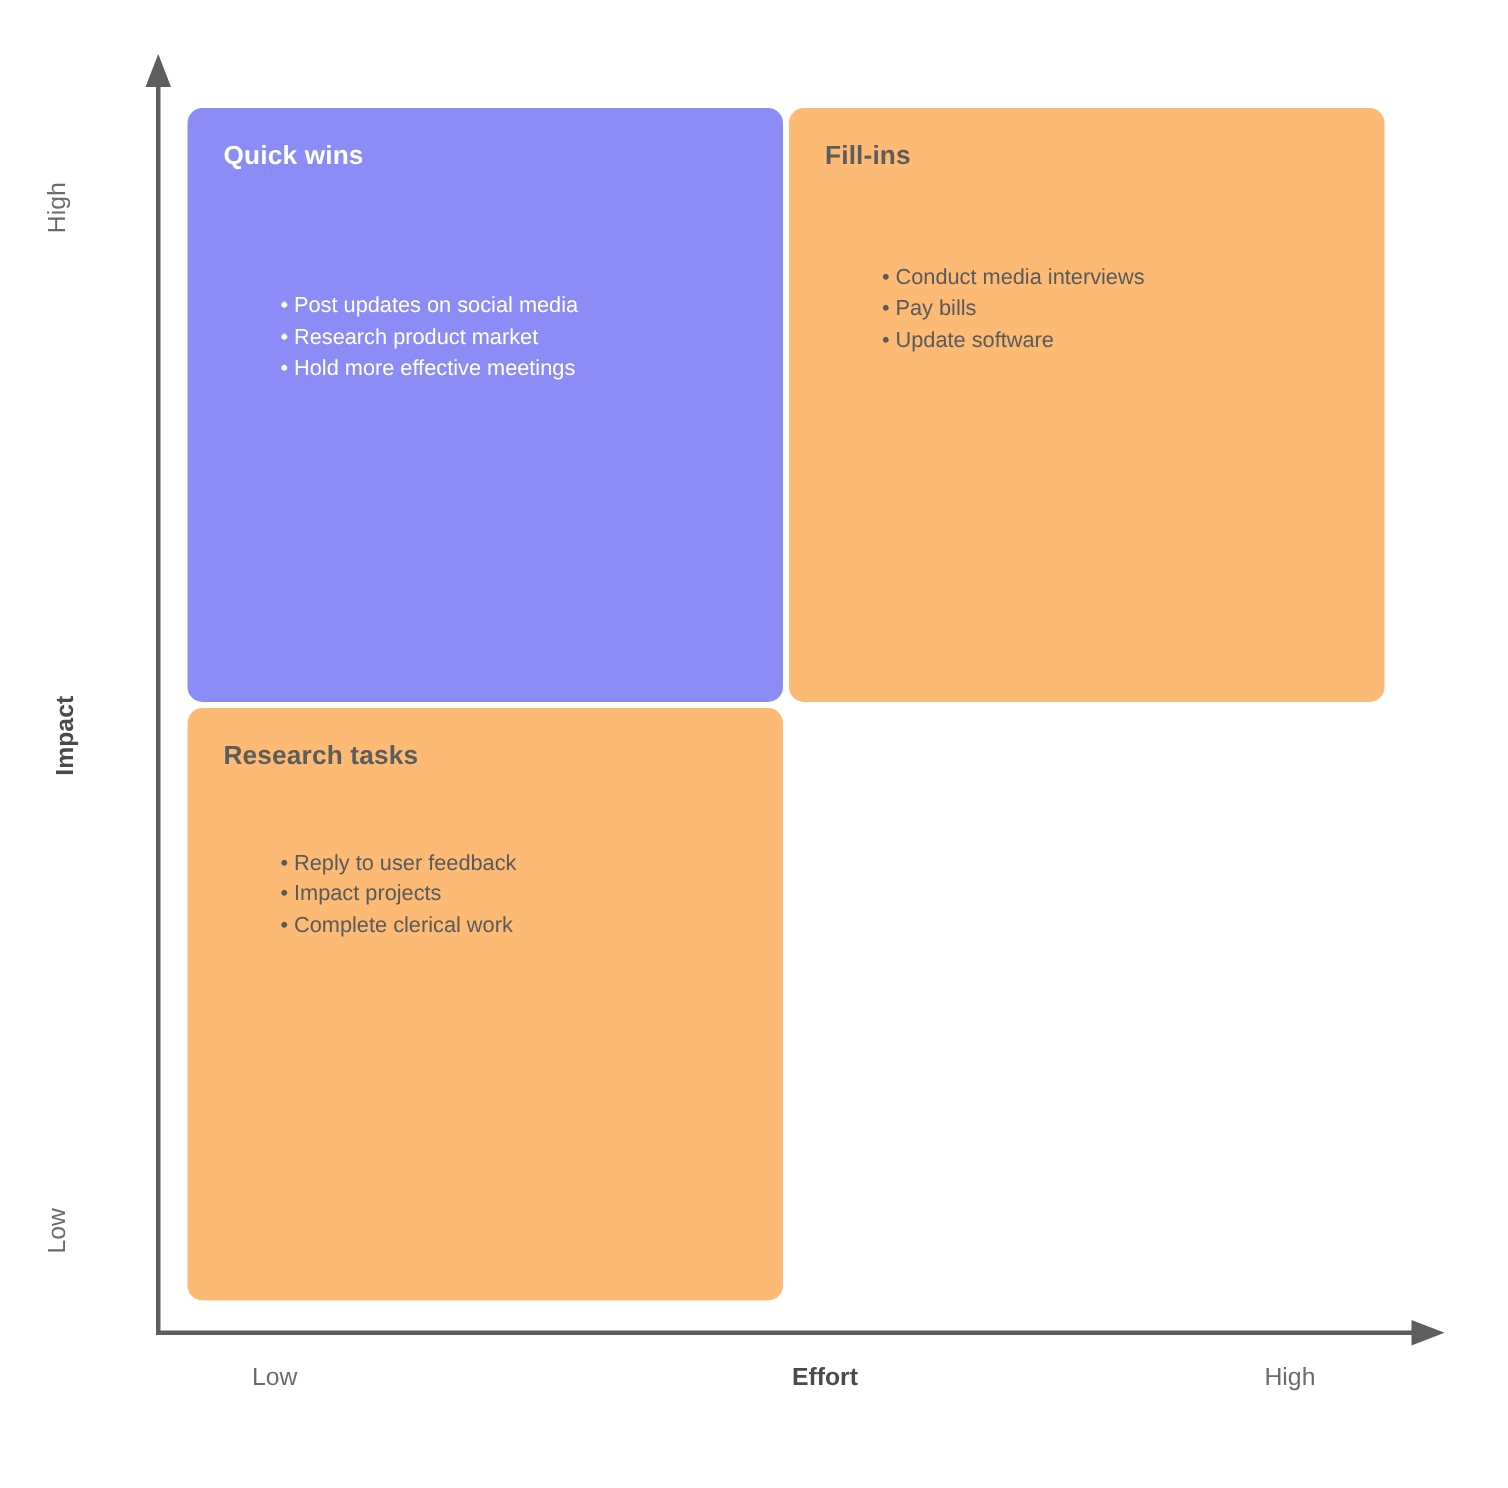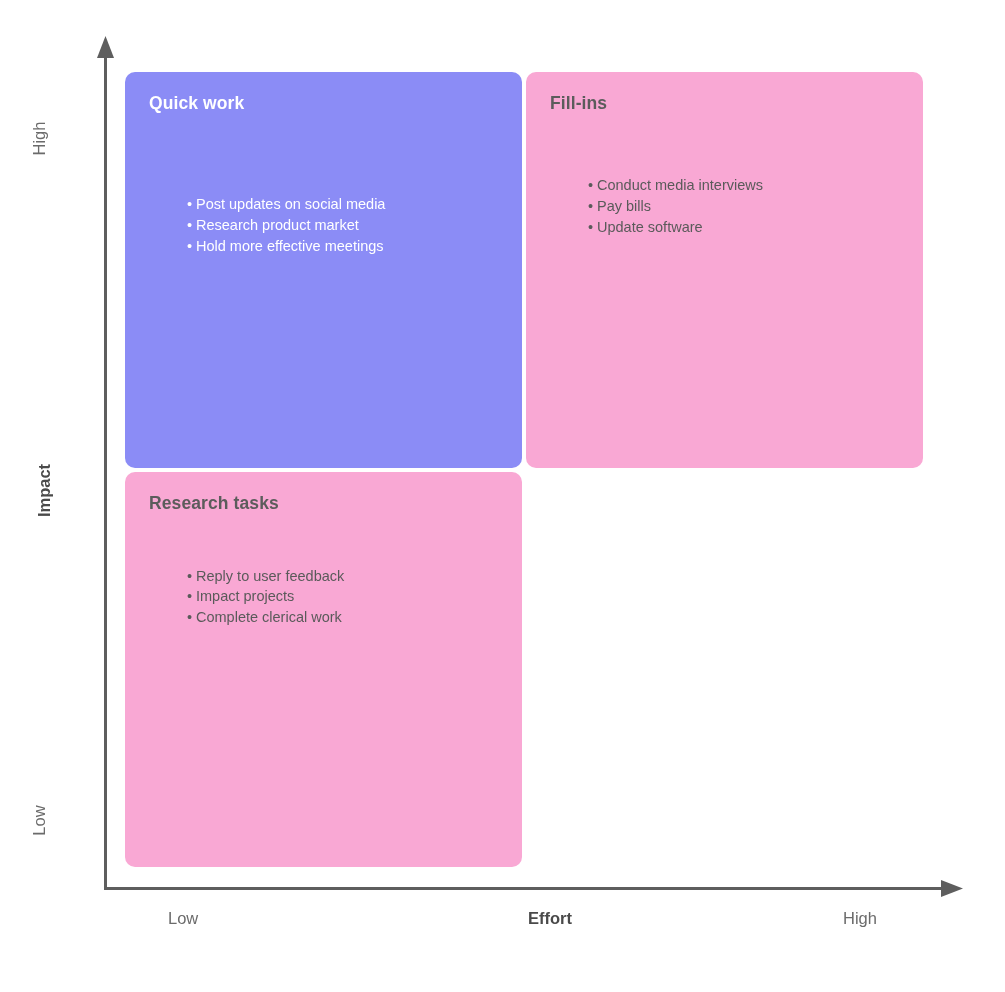--- a/index.html
+++ b/index.html
@@ -50,21 +50,21 @@
     border-radius: 10px;
     position: relative;
     box-sizing: border-box;
     padding: 22px 24px;
     overflow: hidden;
   }
   .quadrant.high {
     background: #8b8cf6;
   }
   .quadrant.low {
-    background: #f9a8d4;
+    background: #fdba74;
   }
 
   .quadrant-title {
     font-size: 17.5px;
     font-weight: bold;
     letter-spacing: 0.1px;
     margin: 0;
     line-height: 1.1;
   }
   .quadrant.high .quadrant-title { color: #ffffff; }
@@ -174,21 +174,21 @@
 
   <div class="axis-label" id="x-label-low">Low</div>
 
   <div class="axis-label strong" id="x-label-effort">Effort</div>
 
   <div class="axis-label" id="x-label-high">High</div>
 
   <div class="quadrant-grid">
 
     <div class="quadrant high q-top-left">
-      <div class="quadrant-title">Quick work</div>
+      <div class="quadrant-title">Quick wins</div>
       <ul class="quadrant-list">
           <li>Post updates on social media</li>
           <li>Research product market</li>
           <li>Hold more effective meetings</li>
         </ul>
     </div>
 
 
     <div class="quadrant low q-bot-left">
       <div class="quadrant-title">Fill-ins</div>

